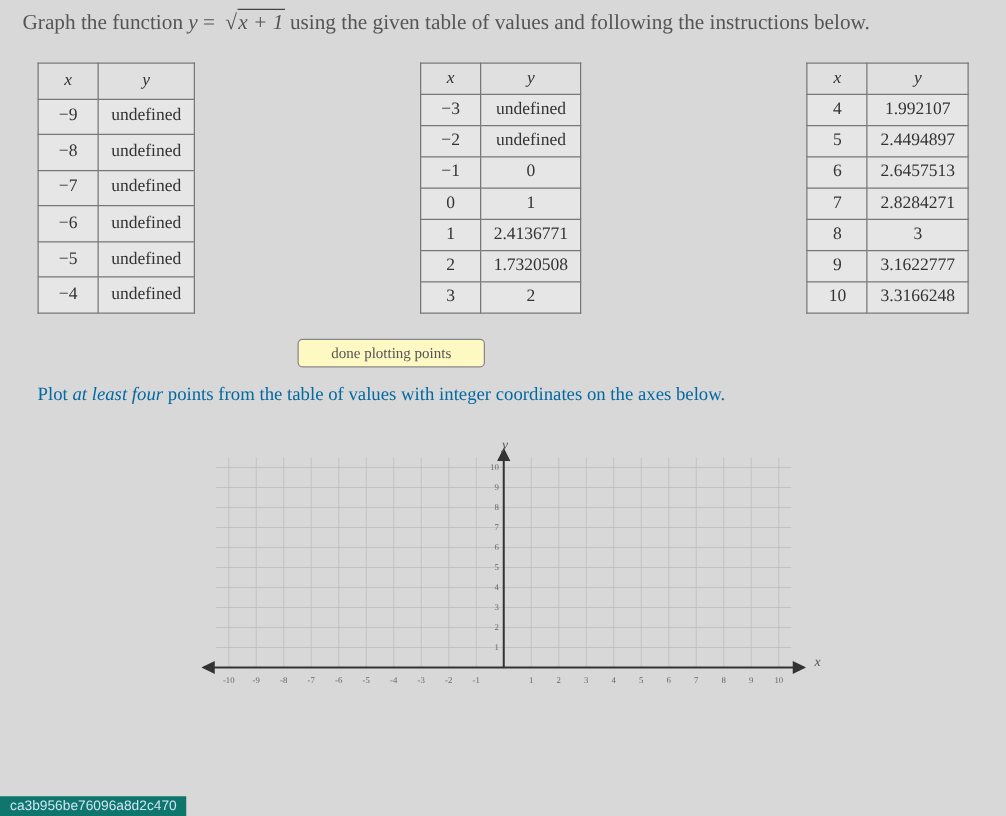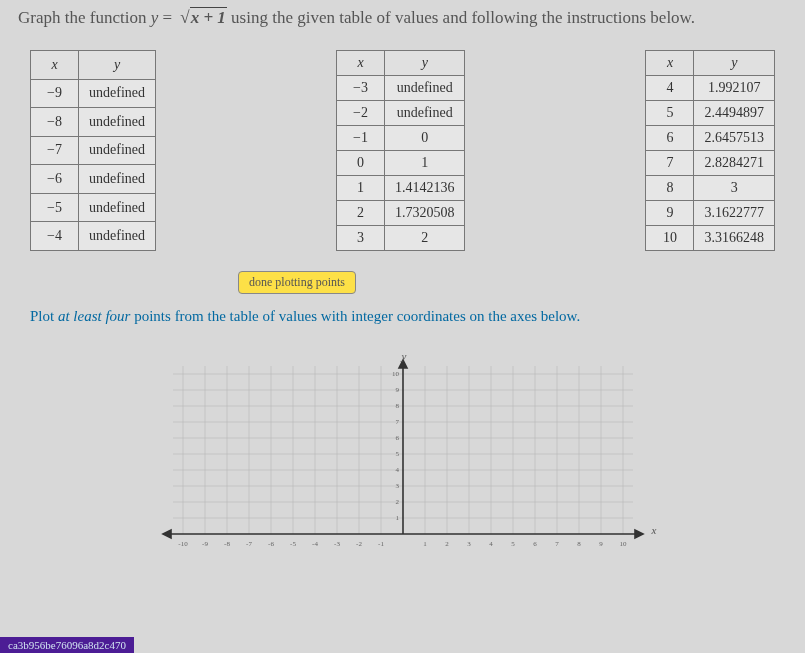--- a/index.html
+++ b/index.html
@@ -15,21 +15,21 @@
 }
 .instruction {
   font-size: 17px;
   color: #555;
   margin-bottom: 22px;
   font-family: Georgia, serif;
 }
 .instruction .mathvar { font-style: italic; font-family: "Times New Roman", serif; }
 .sqrt { position: relative; padding-left: 4px; }
 .sqrt::before { content: "√"; font-family: serif; }
-.sqrt-inner { border-top: 1.3px solid #444; padding: 0 1px; font-weight: bold; }
+.sqrt-inner { border-top: 1.3px solid #444; padding: 0 1px; }
 
 .tables-row {
   display: flex;
   justify-content: space-between;
   gap: 40px;
   margin-bottom: 20px;
   padding: 0 12px;
 }
 table.data-table {
   border-collapse: collapse;
@@ -46,24 +46,24 @@
 }
 table.data-table th {
   font-weight: normal;
   font-style: italic;
   background: #e0e0e0;
 }
 .done-btn {
   display: inline-block;
   border: 1px solid #888;
   border-radius: 4px;
-  padding: 3px 10px;
+  padding: 3px 26px;
   font-size: 12px;
   color: #555;
-  background: #fde047;
+  background: #fef9c3;
   margin-left: 220px;
   margin-bottom: 12px;
   font-family: Georgia, serif;
 }
 .plot-instr {
   font-size: 15px;
   color: #0369a1;
   line-height: 1.45;
   margin-bottom: 28px;
   padding-left: 12px;
@@ -83,23 +83,23 @@
 .axis-lbl {
   position: absolute;
   font-size: 11px;
   font-style: italic;
   color: #555;
 }
 .footer-tag {
   position: absolute;
   bottom: 0;
   left: 0;
-  background: #4c1d95;
+  background: #0f766e;
   color: #d1e3f1;
-  font-family: Liberation Serif, serif;
+  font-family: Liberation Sans, sans-serif;
   font-size: 11px;
   padding: 2px 8px;
 }
 </style>
 </head>
 <body>
 
 
 
 <div class="instruction">
@@ -158,21 +158,21 @@
     <tr>
           <td>−1</td>
           <td>0</td>
         </tr>
     <tr>
           <td>0</td>
           <td>1</td>
         </tr>
     <tr>
           <td>1</td>
-          <td>1.4142136</td>
+          <td>2.4136771</td>
         </tr>
     <tr>
           <td>2</td>
           <td>1.7320508</td>
         </tr>
     <tr>
           <td>3</td>
           <td>2</td>
         </tr>
   </tbody>

